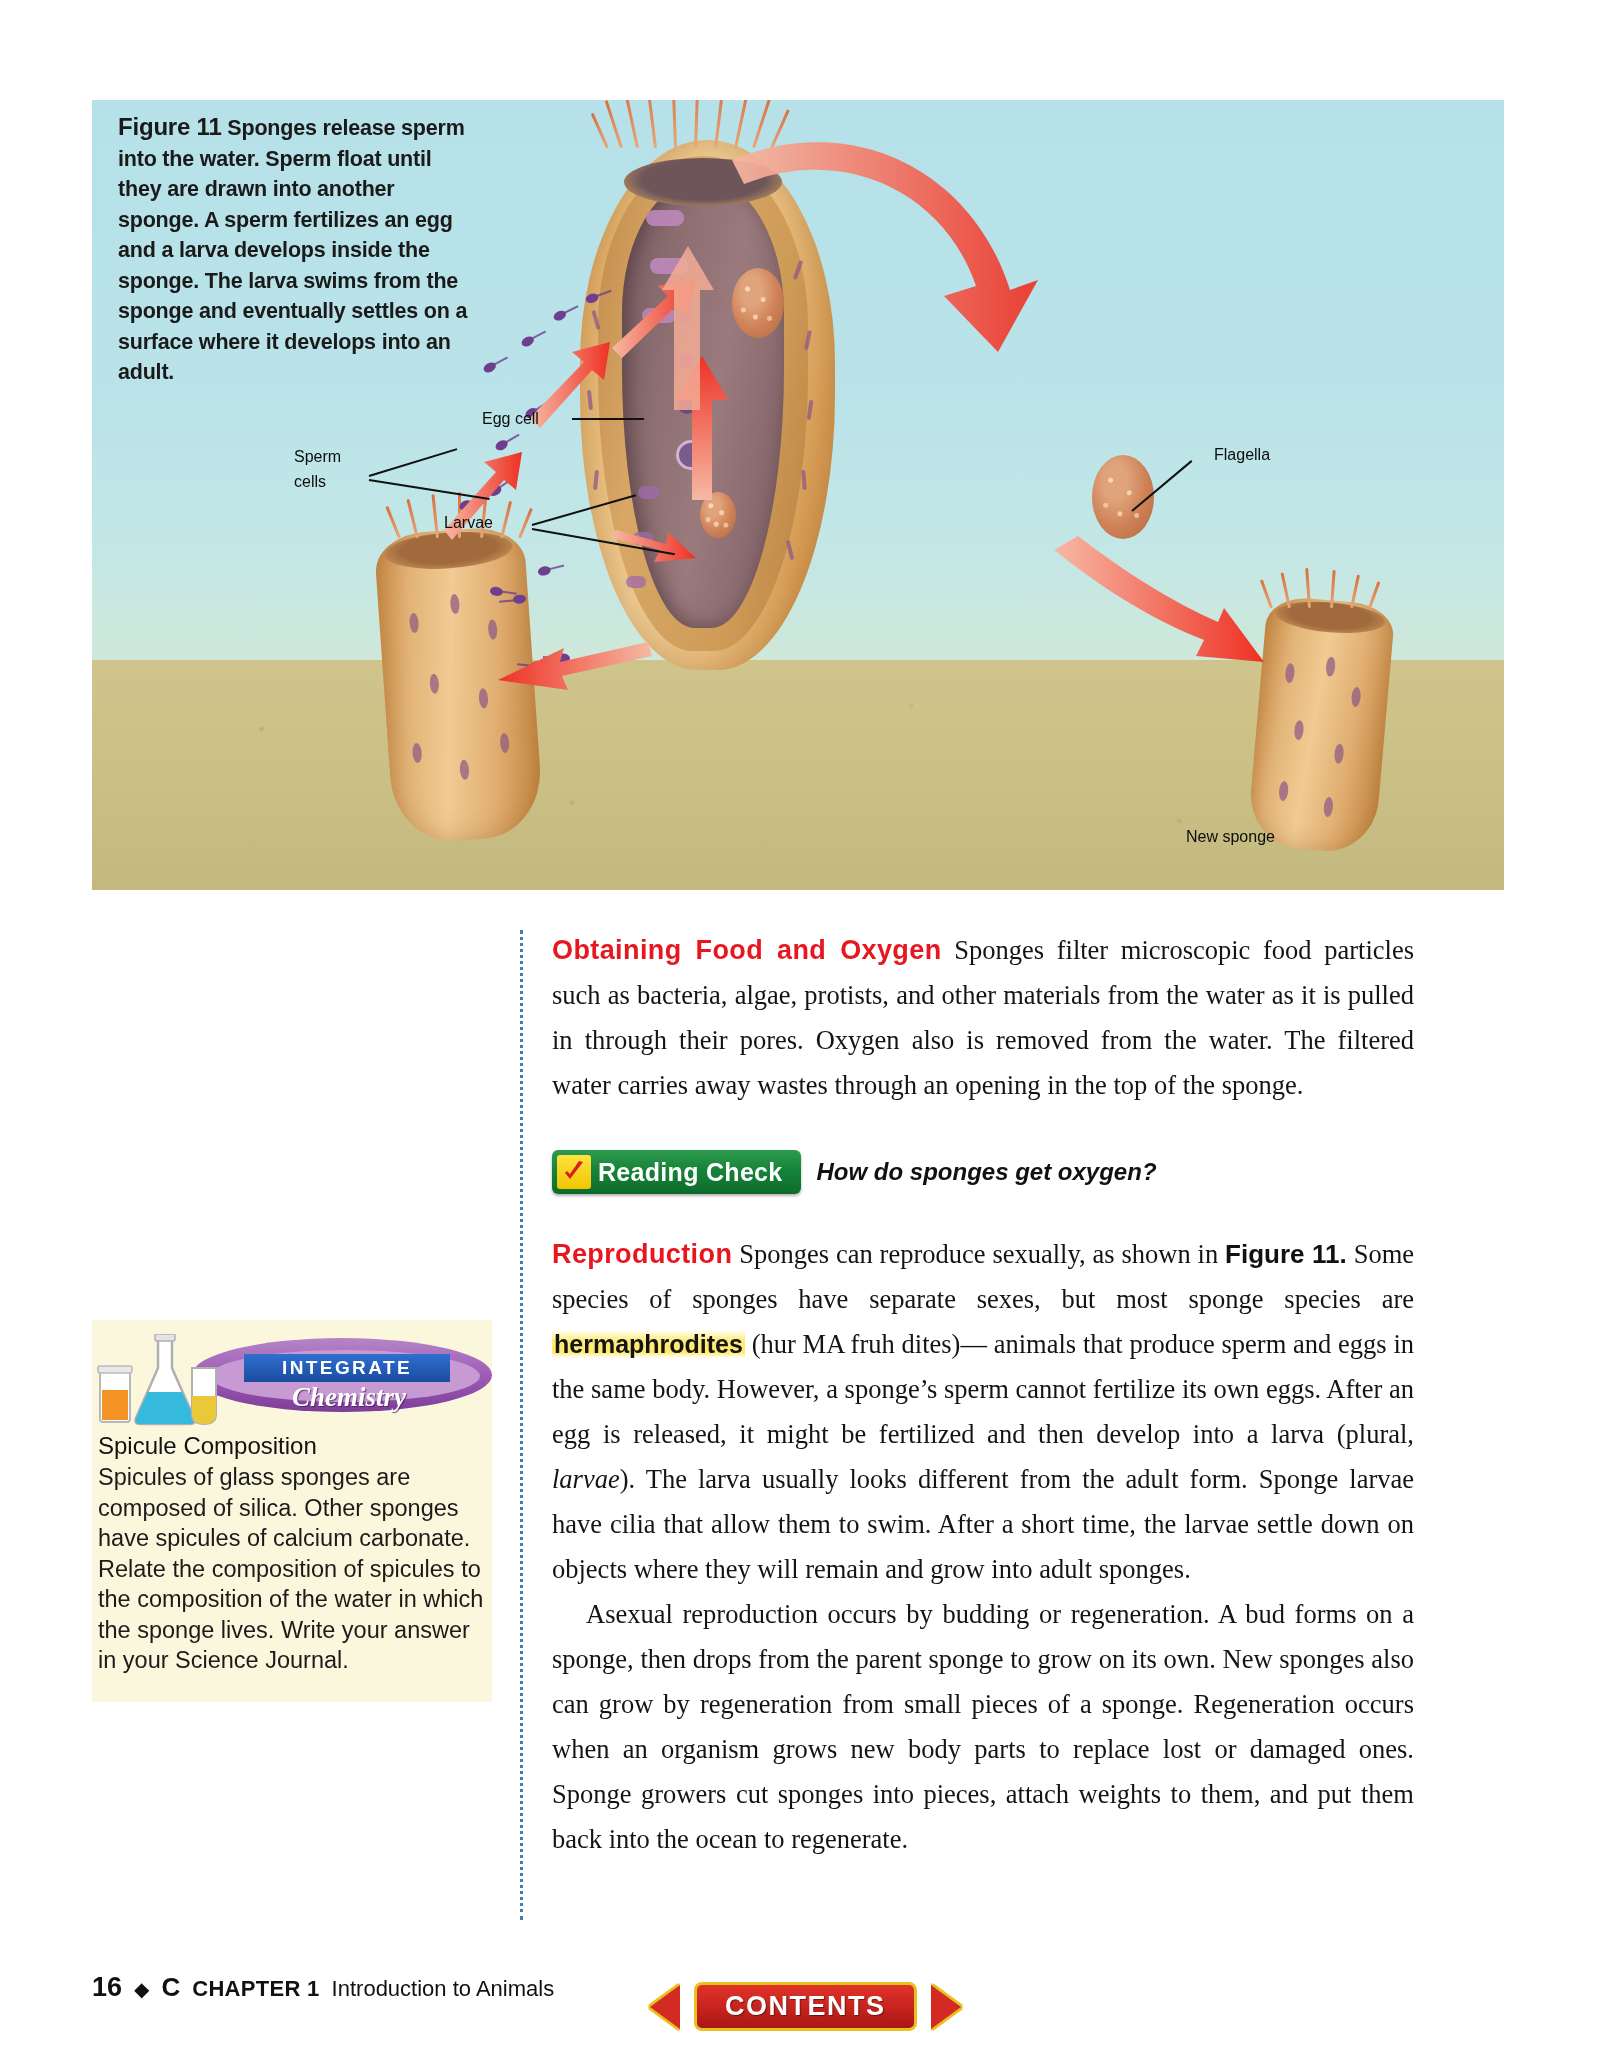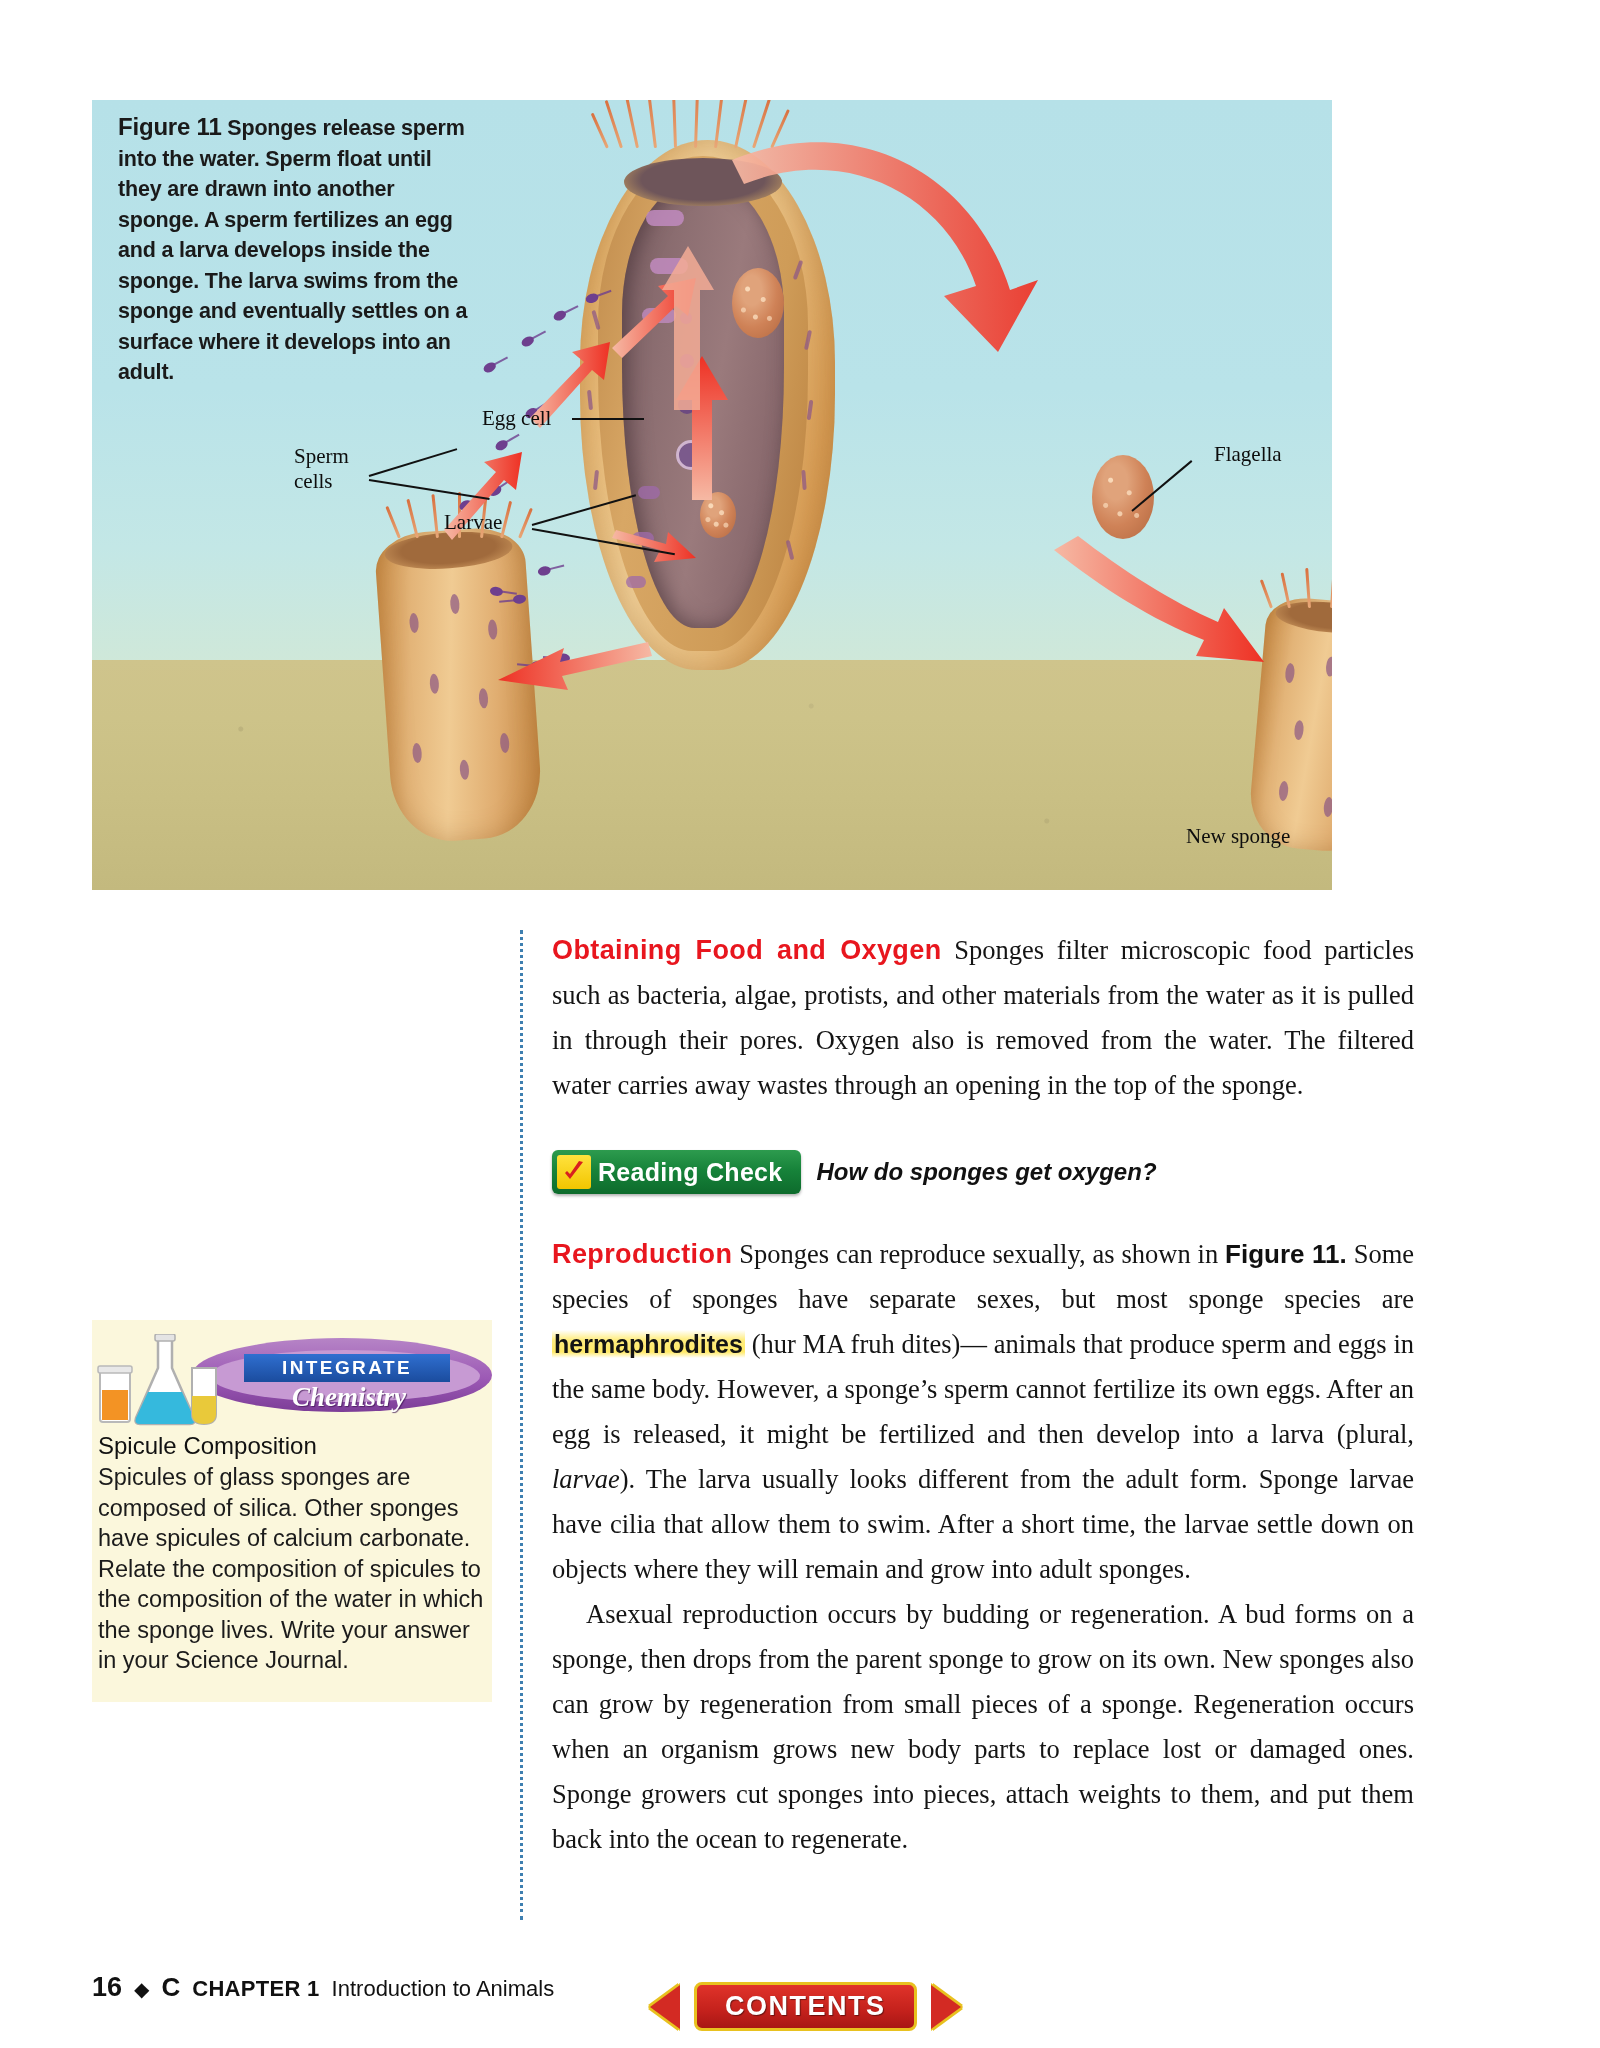--- a/index.html
+++ b/index.html
@@ -13,21 +13,21 @@
     position: relative;
     font-family: "Liberation Serif", serif;
     overflow: hidden;
   }
 
   
   .figure-wrap {
     position: absolute;
     left: 92px;
     top: 100px;
-    width: 1240px;
+    width: 1412px;
     height: 790px;
     overflow: hidden;
     background: #bfe4ea;
   }
   .fig-water {
     position: absolute;
     left: 0; top: 0; right: 0;
     height: 640px;
     background: linear-gradient(180deg, #b6e1e8 0%, #b9e3e9 45%, #c3e7e6 70%, #cfe8d9 88%, #d8e4c2 100%);
   }
@@ -171,22 +171,22 @@
       radial-gradient(circle at 45% 70%, rgba(255,230,200,.7) 0 2px, transparent 3px),
       radial-gradient(circle at 72% 72%, rgba(255,230,200,.6) 0 2px, transparent 3px),
       radial-gradient(circle at 22% 60%, rgba(255,230,200,.6) 0 2px, transparent 3px);
   }
 
   .sperm { position: absolute; width: 13px; height: 9px; border-radius: 50%; background:#6e3f8e; transform-origin: left center; }
   .sperm::after { content:""; position:absolute; left:11px; top:3px; width:16px; height:2px; background:#6e3f8e; opacity:.8; }
 
   .fig-label {
     position: absolute;
-    font-family: Liberation Serif, serif;
-    font-size: 21px;
+    font-family: Liberation Sans, sans-serif;
+    font-size: 16px;
     color: #0d0d0d;
     font-weight: 500;
     white-space: nowrap;
     line-height: 25px;
   }
   .leader { position: absolute; background: #111; height: 2px; transform-origin: left center; }
 
   
   .col-divider {
     position: absolute;

